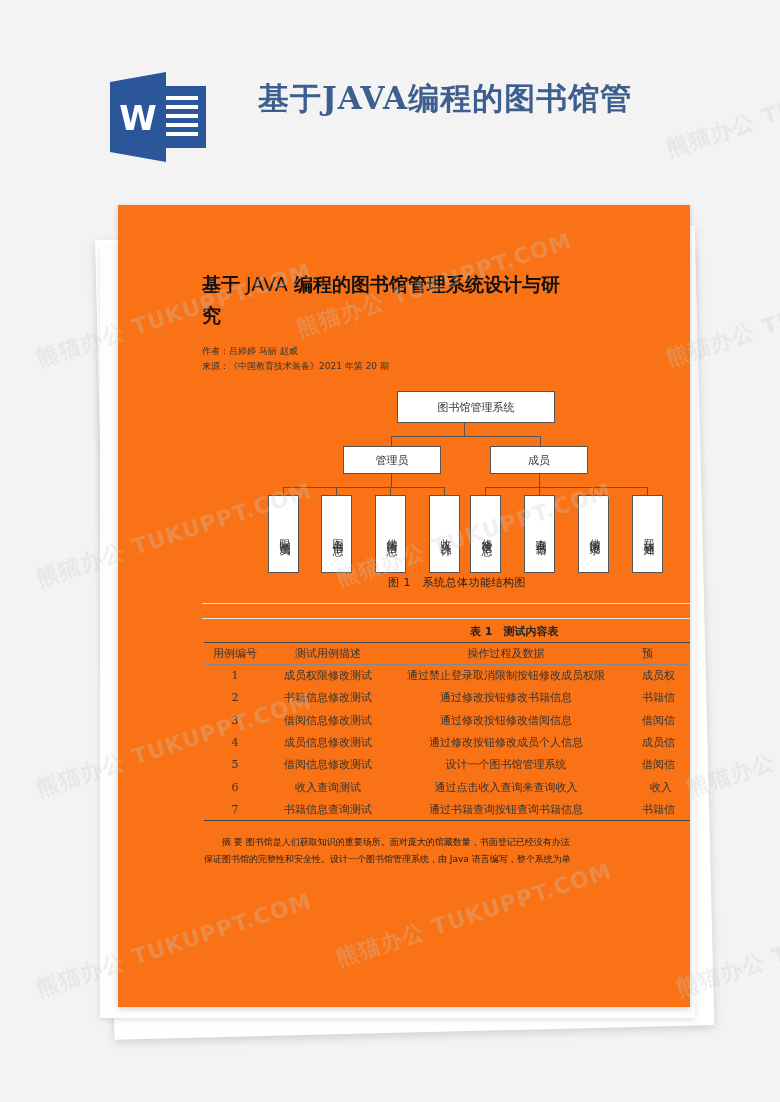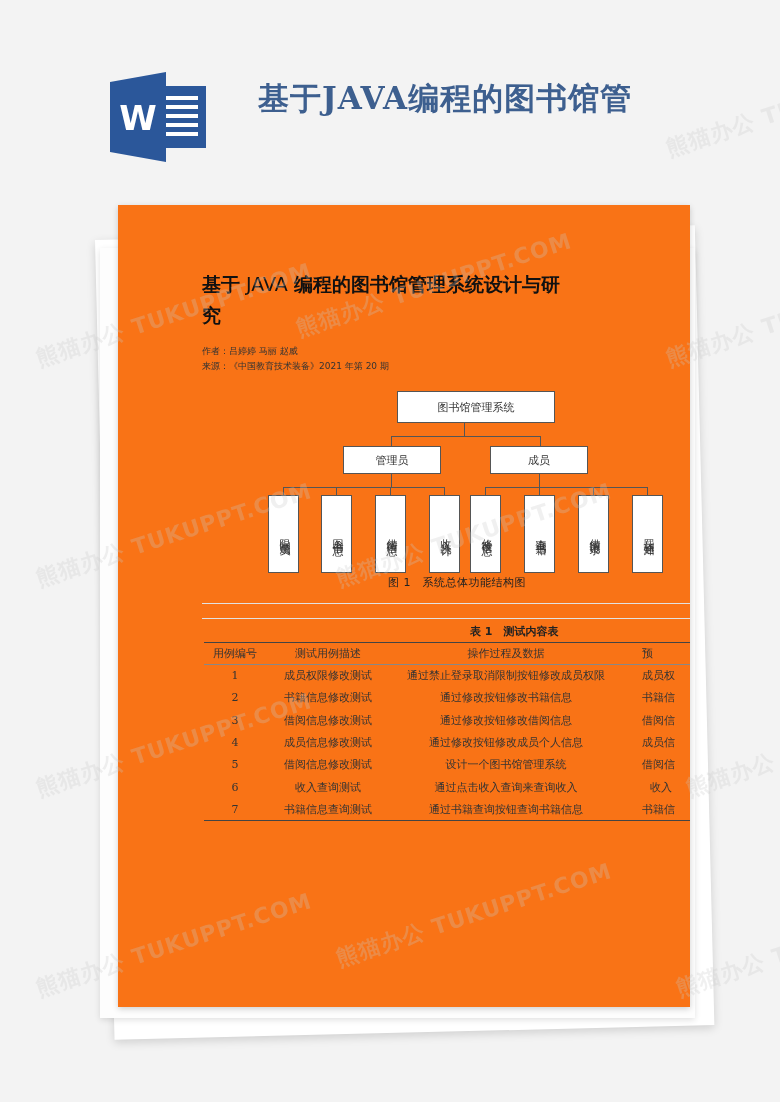--- a/index.html
+++ b/index.html
@@ -214,20 +214,24 @@
         <tr>
           <td>7</td>
           <td>书籍信息查询测试</td>
           <td>通过书籍查询按钮查询书籍信息</td>
           <td class="c4">书籍信</td>
         </tr>
       </tbody>
     </table>
   </div>
 
+  <div class="abstract">
+    <div class="indent">摘 要 图书馆是人们获取知识的重要场所。面对庞大的馆藏数量，书面登记已经没有办法</div>
+    <div>保证图书馆的完整性和安全性。设计一个图书馆管理系统，由 Java 语言编写，整个系统为单</div>
+  </div>
 </div>
 
 <div class="wm" style="left:30px;top:300px">熊猫办公 TUKUPPT.COM</div>
 <div class="wm" style="left:290px;top:270px">熊猫办公 TUKUPPT.COM</div>
 <div class="wm" style="left:660px;top:300px">熊猫办公 TUKUPPT.COM</div>
 <div class="wm" style="left:30px;top:520px">熊猫办公 TUKUPPT.COM</div>
 <div class="wm" style="left:330px;top:520px">熊猫办公 TUKUPPT.COM</div>
 <div class="wm" style="left:30px;top:730px">熊猫办公 TUKUPPT.COM</div>
 <div class="wm" style="left:680px;top:730px">熊猫办公 TUKUPPT.COM</div>
 <div class="wm" style="left:30px;top:930px">熊猫办公 TUKUPPT.COM</div>

